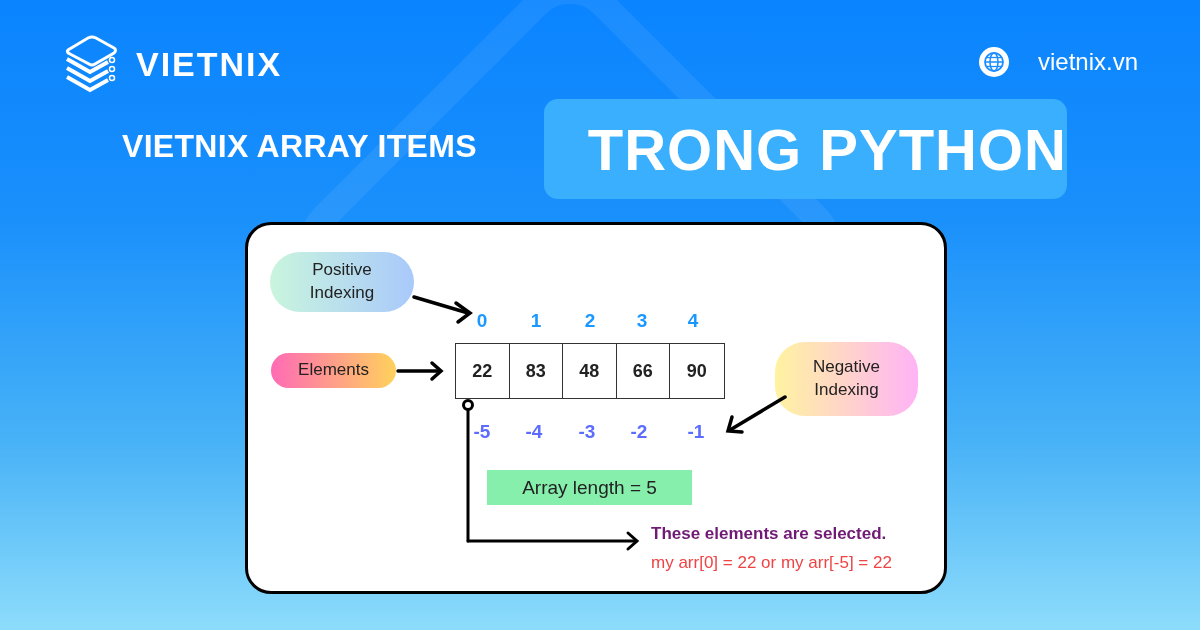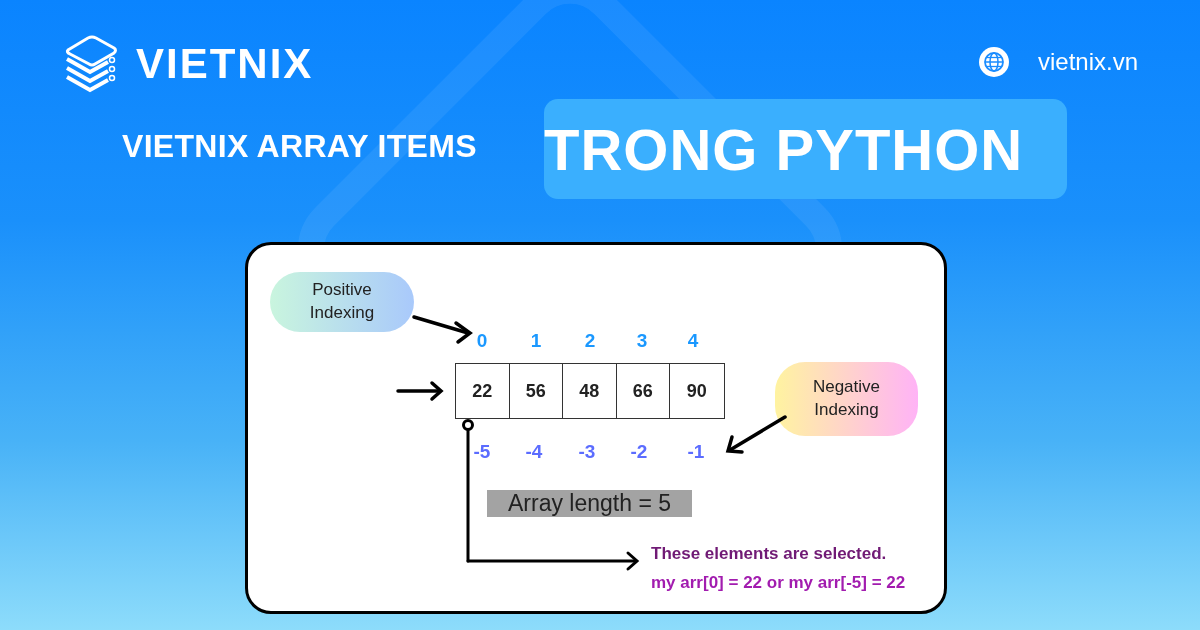--- a/index.html
+++ b/index.html
@@ -17,44 +17,44 @@
       border-radius: 60px;
       transform: rotate(45deg);
     }
     
     .logo {
       position: absolute; left: 62px; top: 32px;
       display: flex; align-items: center; gap: 10px;
     }
     .logo-mark { width: 64px; height: 64px; }
     .logo-text {
-      color: #fff; font-weight: 700; font-size: 42px; letter-spacing: 2px;
+      color: #fff; font-weight: 700; font-size: 34px; letter-spacing: 2px;
     }
     .site {
       position: absolute; right: 62px; top: 46px;
       display: flex; align-items: center; gap: 28px;
     }
     .globe { width: 32px; height: 32px; }
     .site-text { color: #fff; font-size: 24px; }
     .title-left {
       position: absolute; left: 122px; top: 128px;
       color: #fff; font-weight: 700; font-size: 32px; letter-spacing: 0.3px;
     }
     .title-box {
       position: absolute; left: 544px; top: 99px;
       width: 523px; height: 100px;
       background: #3aaffe; border-radius: 14px;
-      display: flex; align-items: center; justify-content: flex-start;
+      display: flex; align-items: center; justify-content: flex-end;
     }
     .title-right {
       color: #fff; font-weight: 700; font-size: 58px; letter-spacing: 1px;
     }
     
     .card {
-      position: absolute; left: 245px; top: 242px;
+      position: absolute; left: 245px; top: 222px;
       width: 702px; height: 372px;
       background: #fff; border: 3px solid #000; border-radius: 26px;
     }
     .pill {
       position: absolute; display: flex; align-items: center; justify-content: center;
       text-align: center; color: #222; font-size: 17px; line-height: 1.35;
     }
     .pill-pos {
       left: 22px; top: 27px; width: 144px; height: 60px; border-radius: 30px;
       background: linear-gradient(90deg, #c9f5de 0%, #a9c9fb 100%);
@@ -75,31 +75,31 @@
     .array {
       position: absolute; left: 207px; top: 118px;
       display: flex; border: 1.5px solid #333;
     }
     .cell {
       width: 53.5px; height: 54px; display: flex; align-items: center; justify-content: center;
       font-size: 18px; color: #222; border-right: 1.5px solid #333; font-weight: bold;
     }
     .cell:last-child { border-right: none; }
     .len-box {
-      position: absolute; left: 239px; top: 245px; width: 205px; height: 27px;
-      background: #a3a3a3; display: flex; align-items: center; justify-content: center;
-      font-size: 23px; color: #222;
+      position: absolute; left: 239px; top: 245px; width: 205px; height: 35px;
+      background: #86efac; display: flex; align-items: center; justify-content: center;
+      font-size: 19px; color: #222;
     }
     .note1 {
       position: absolute; left: 403px; top: 299px;
       color: #701a75; font-weight: 700; font-size: 17px;
     }
     .note2 {
       position: absolute; left: 403px; top: 328px;
-      color: #a21caf; font-weight: 700; font-size: 17px;
+      color: #ef4444; font-weight: 400; font-size: 17px;
     }
     svg.overlay { position: absolute; left: 0; top: 0; overflow: visible; }
   </style>
 </head>
 <body>
 
 <div class="bg-shape"></div>
 
 <div class="logo">
   <svg class="logo-mark" viewBox="0 0 64 64">
@@ -128,33 +128,34 @@
 
 <div class="title-left">VIETNIX ARRAY ITEMS</div>
 <div class="title-box">
   <span class="title-right">TRONG PYTHON</span>
 </div>
 
 <div class="card">
   <div class="pill pill-pos">
     <span><span>Positive</span><br><span>Indexing</span></span>
   </div>
+  <div class="pill pill-el">Elements</div>
   <div class="pill pill-neg">
     <span><span>Negative</span><br><span>Indexing</span></span>
   </div>
 
   <div class="idx idx-pos" style="left:207px">0</div>
   <div class="idx idx-pos" style="left:261px">1</div>
   <div class="idx idx-pos" style="left:315px">2</div>
   <div class="idx idx-pos" style="left:367px">3</div>
   <div class="idx idx-pos" style="left:418px">4</div>
 
   <div class="array">
     <div class="cell">22</div>
-    <div class="cell">56</div>
+    <div class="cell">83</div>
     <div class="cell">48</div>
     <div class="cell">66</div>
     <div class="cell">90</div>
   </div>
 
   <div class="idx idx-neg" style="left:207px">-5</div>
   <div class="idx idx-neg" style="left:259px">-4</div>
   <div class="idx idx-neg" style="left:312px">-3</div>
   <div class="idx idx-neg" style="left:364px">-2</div>
   <div class="idx idx-neg" style="left:421px">-1</div>

